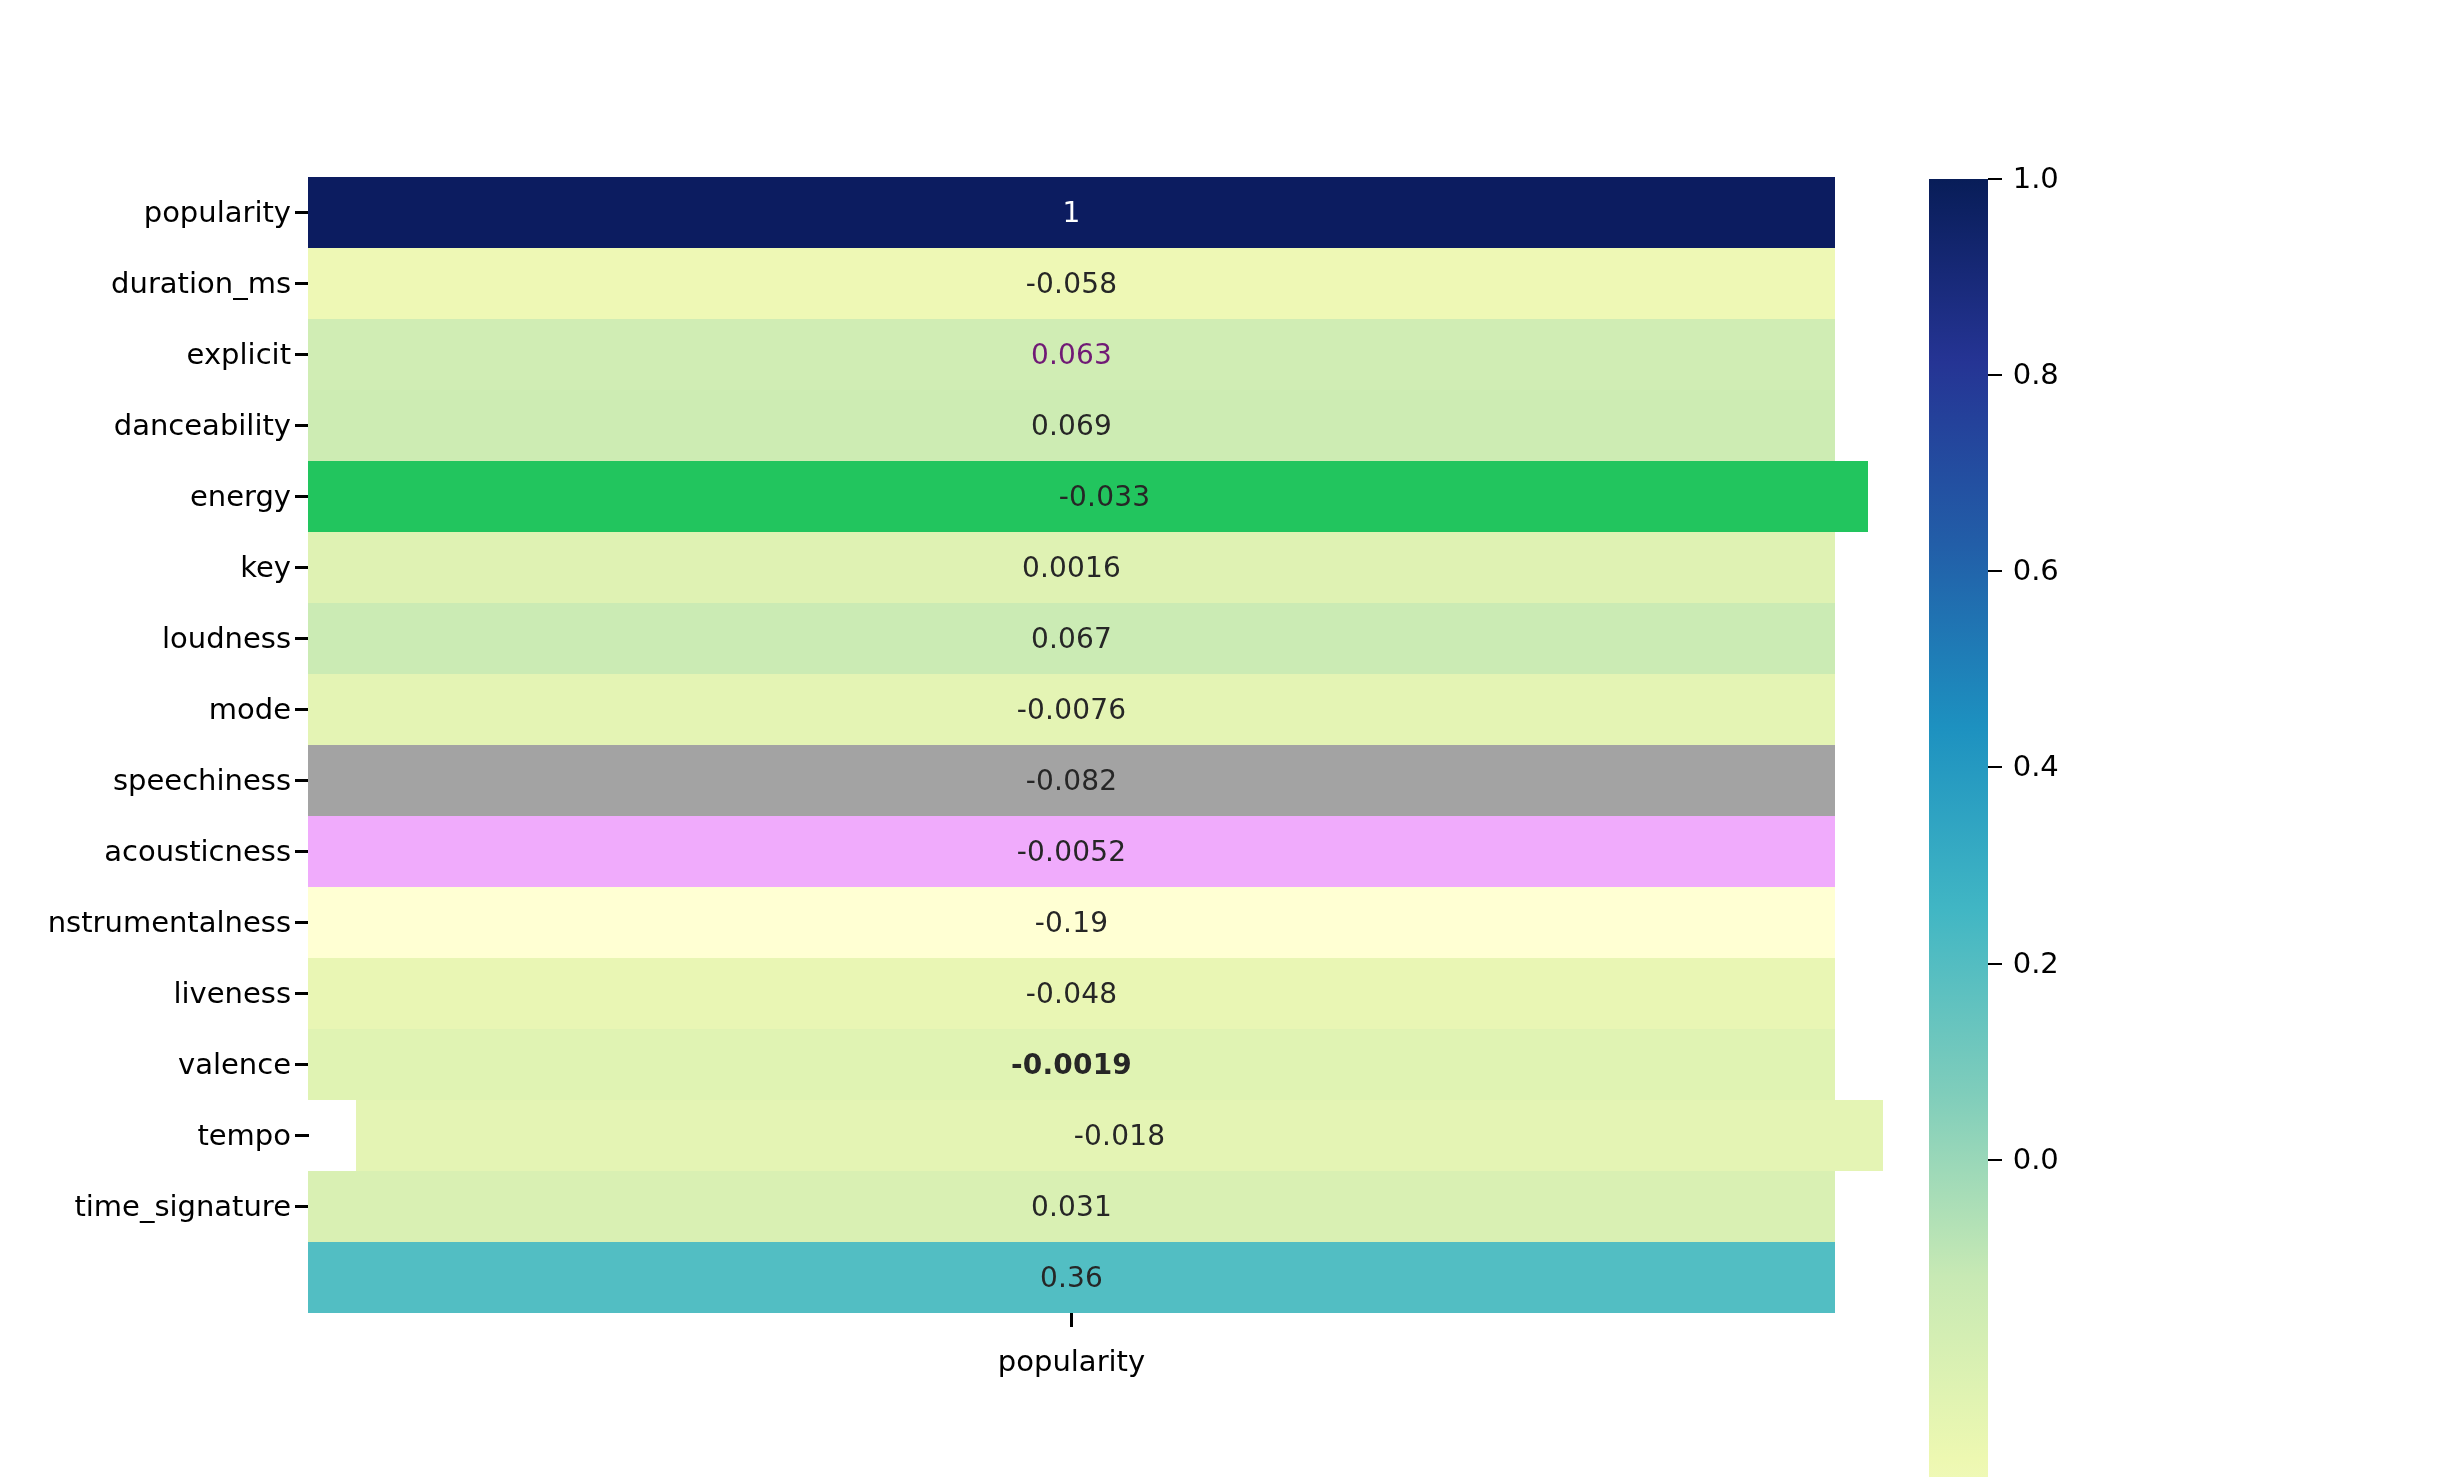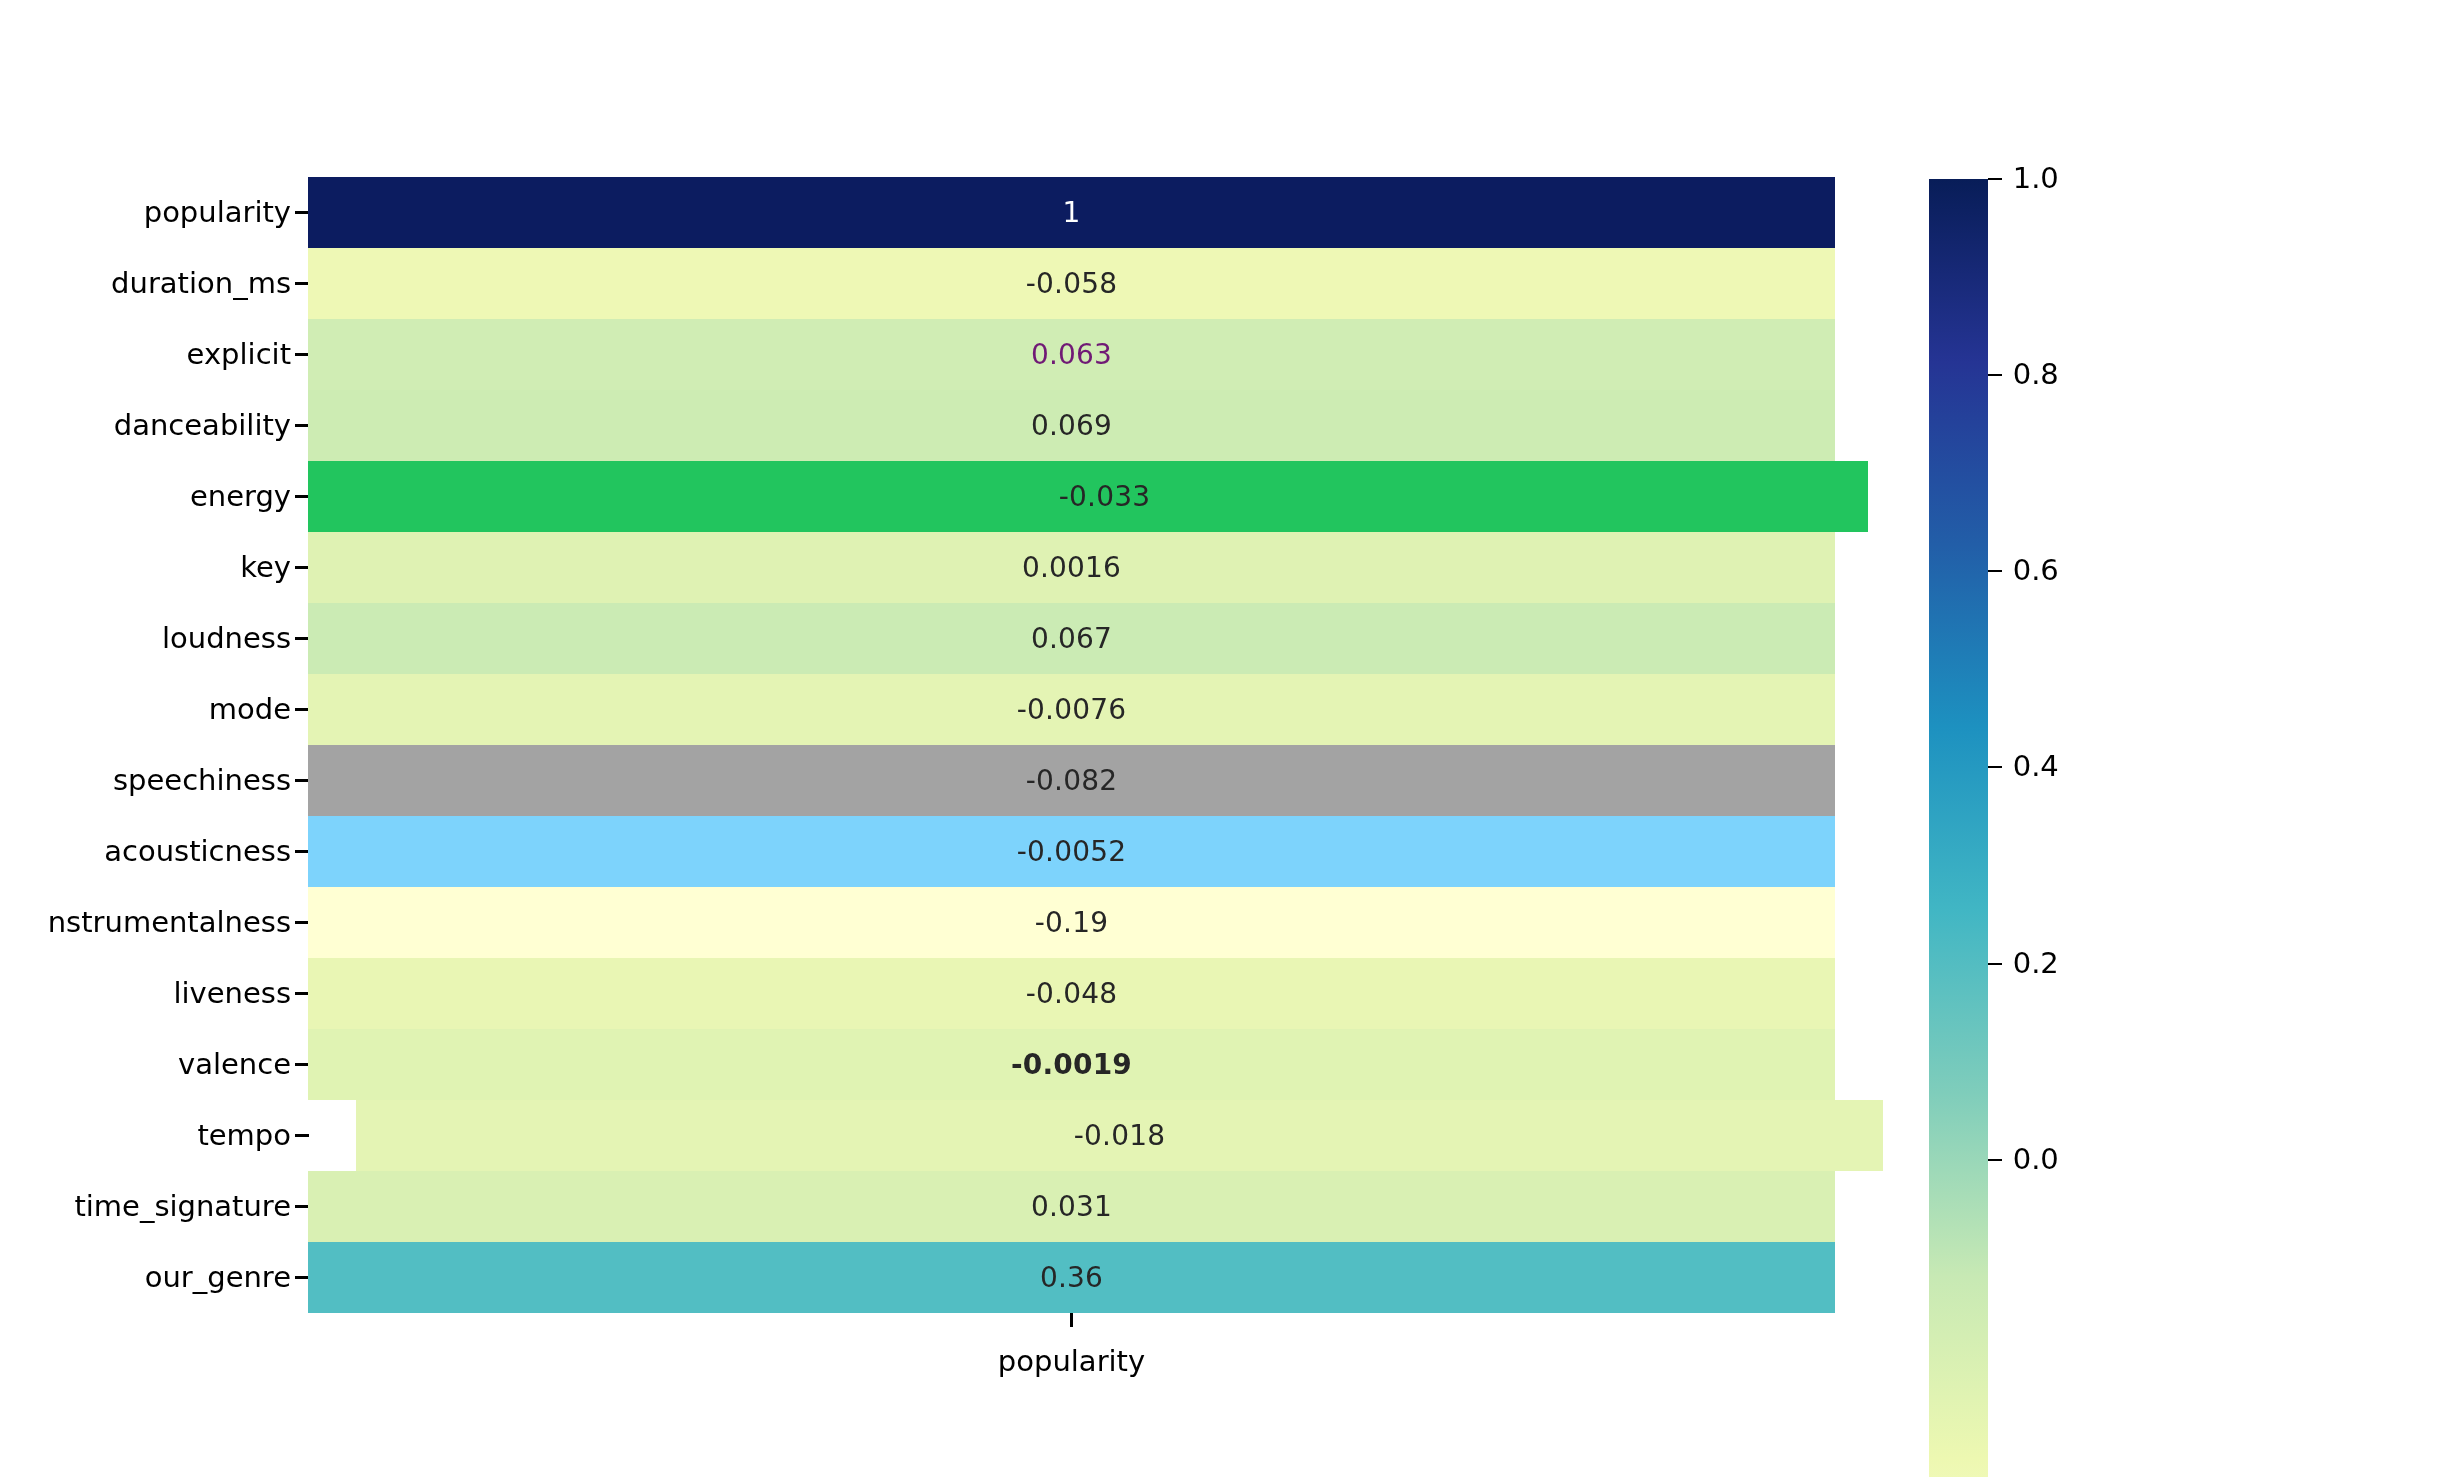--- a/index.html
+++ b/index.html
@@ -189,24 +189,20 @@
         <span class="ytick-mark"></span>
       </div>
       <div class="ytick">
         <span class="ytick-text">tempo</span>
         <span class="ytick-mark"></span>
       </div>
       <div class="ytick">
         <span class="ytick-text">time_signature</span>
         <span class="ytick-mark"></span>
       </div>
-      <div class="ytick">
-        <span class="ytick-text">our_genre</span>
-        <span class="ytick-mark"></span>
-      </div>
     </div>
 
   <div id="heatmap-axes">
       <div class="hm-row" style="background: rgb(12, 28, 96);">
         <span class="hm-cell-text" style="color: rgb(255, 255, 255);">1</span>
       </div>
       <div class="hm-row" style="background: rgb(238, 248, 181);">
         <span class="hm-cell-text" style="color: rgb(38, 38, 38);">-0.058</span>
       </div>
       <div class="hm-row" style="background: rgb(208, 237, 180);">
@@ -223,21 +219,21 @@
       </div>
       <div class="hm-row" style="background: rgb(203, 235, 180);">
         <span class="hm-cell-text" style="color: rgb(38, 38, 38);">0.067</span>
       </div>
       <div class="hm-row" style="background: rgb(228, 244, 180);">
         <span class="hm-cell-text" style="color: rgb(38, 38, 38);">-0.0076</span>
       </div>
       <div class="hm-row" style="background: #a3a3a3;">
         <span class="hm-cell-text" style="color: rgb(38, 38, 38);">-0.082</span>
       </div>
-      <div class="hm-row" style="background: #7dd3fc; text-align: center;">
+      <div class="hm-row" style="background: #f0abfc; text-align: center;">
         <span class="hm-cell-text" style="color: rgb(38, 38, 38);">-0.0052</span>
       </div>
       <div class="hm-row" style="background: rgb(255, 255, 211);">
         <span class="hm-cell-text" style="color: rgb(38, 38, 38);">-0.19</span>
       </div>
       <div class="hm-row" style="background: rgb(233, 246, 180);">
         <span class="hm-cell-text" style="color: rgb(38, 38, 38);">-0.048</span>
       </div>
       <div class="hm-row" style="background: rgb(224, 243, 179);">
         <span class="hm-cell-text" style="color: rgb(38, 38, 38); font-weight: bold;">-0.0019</span>

